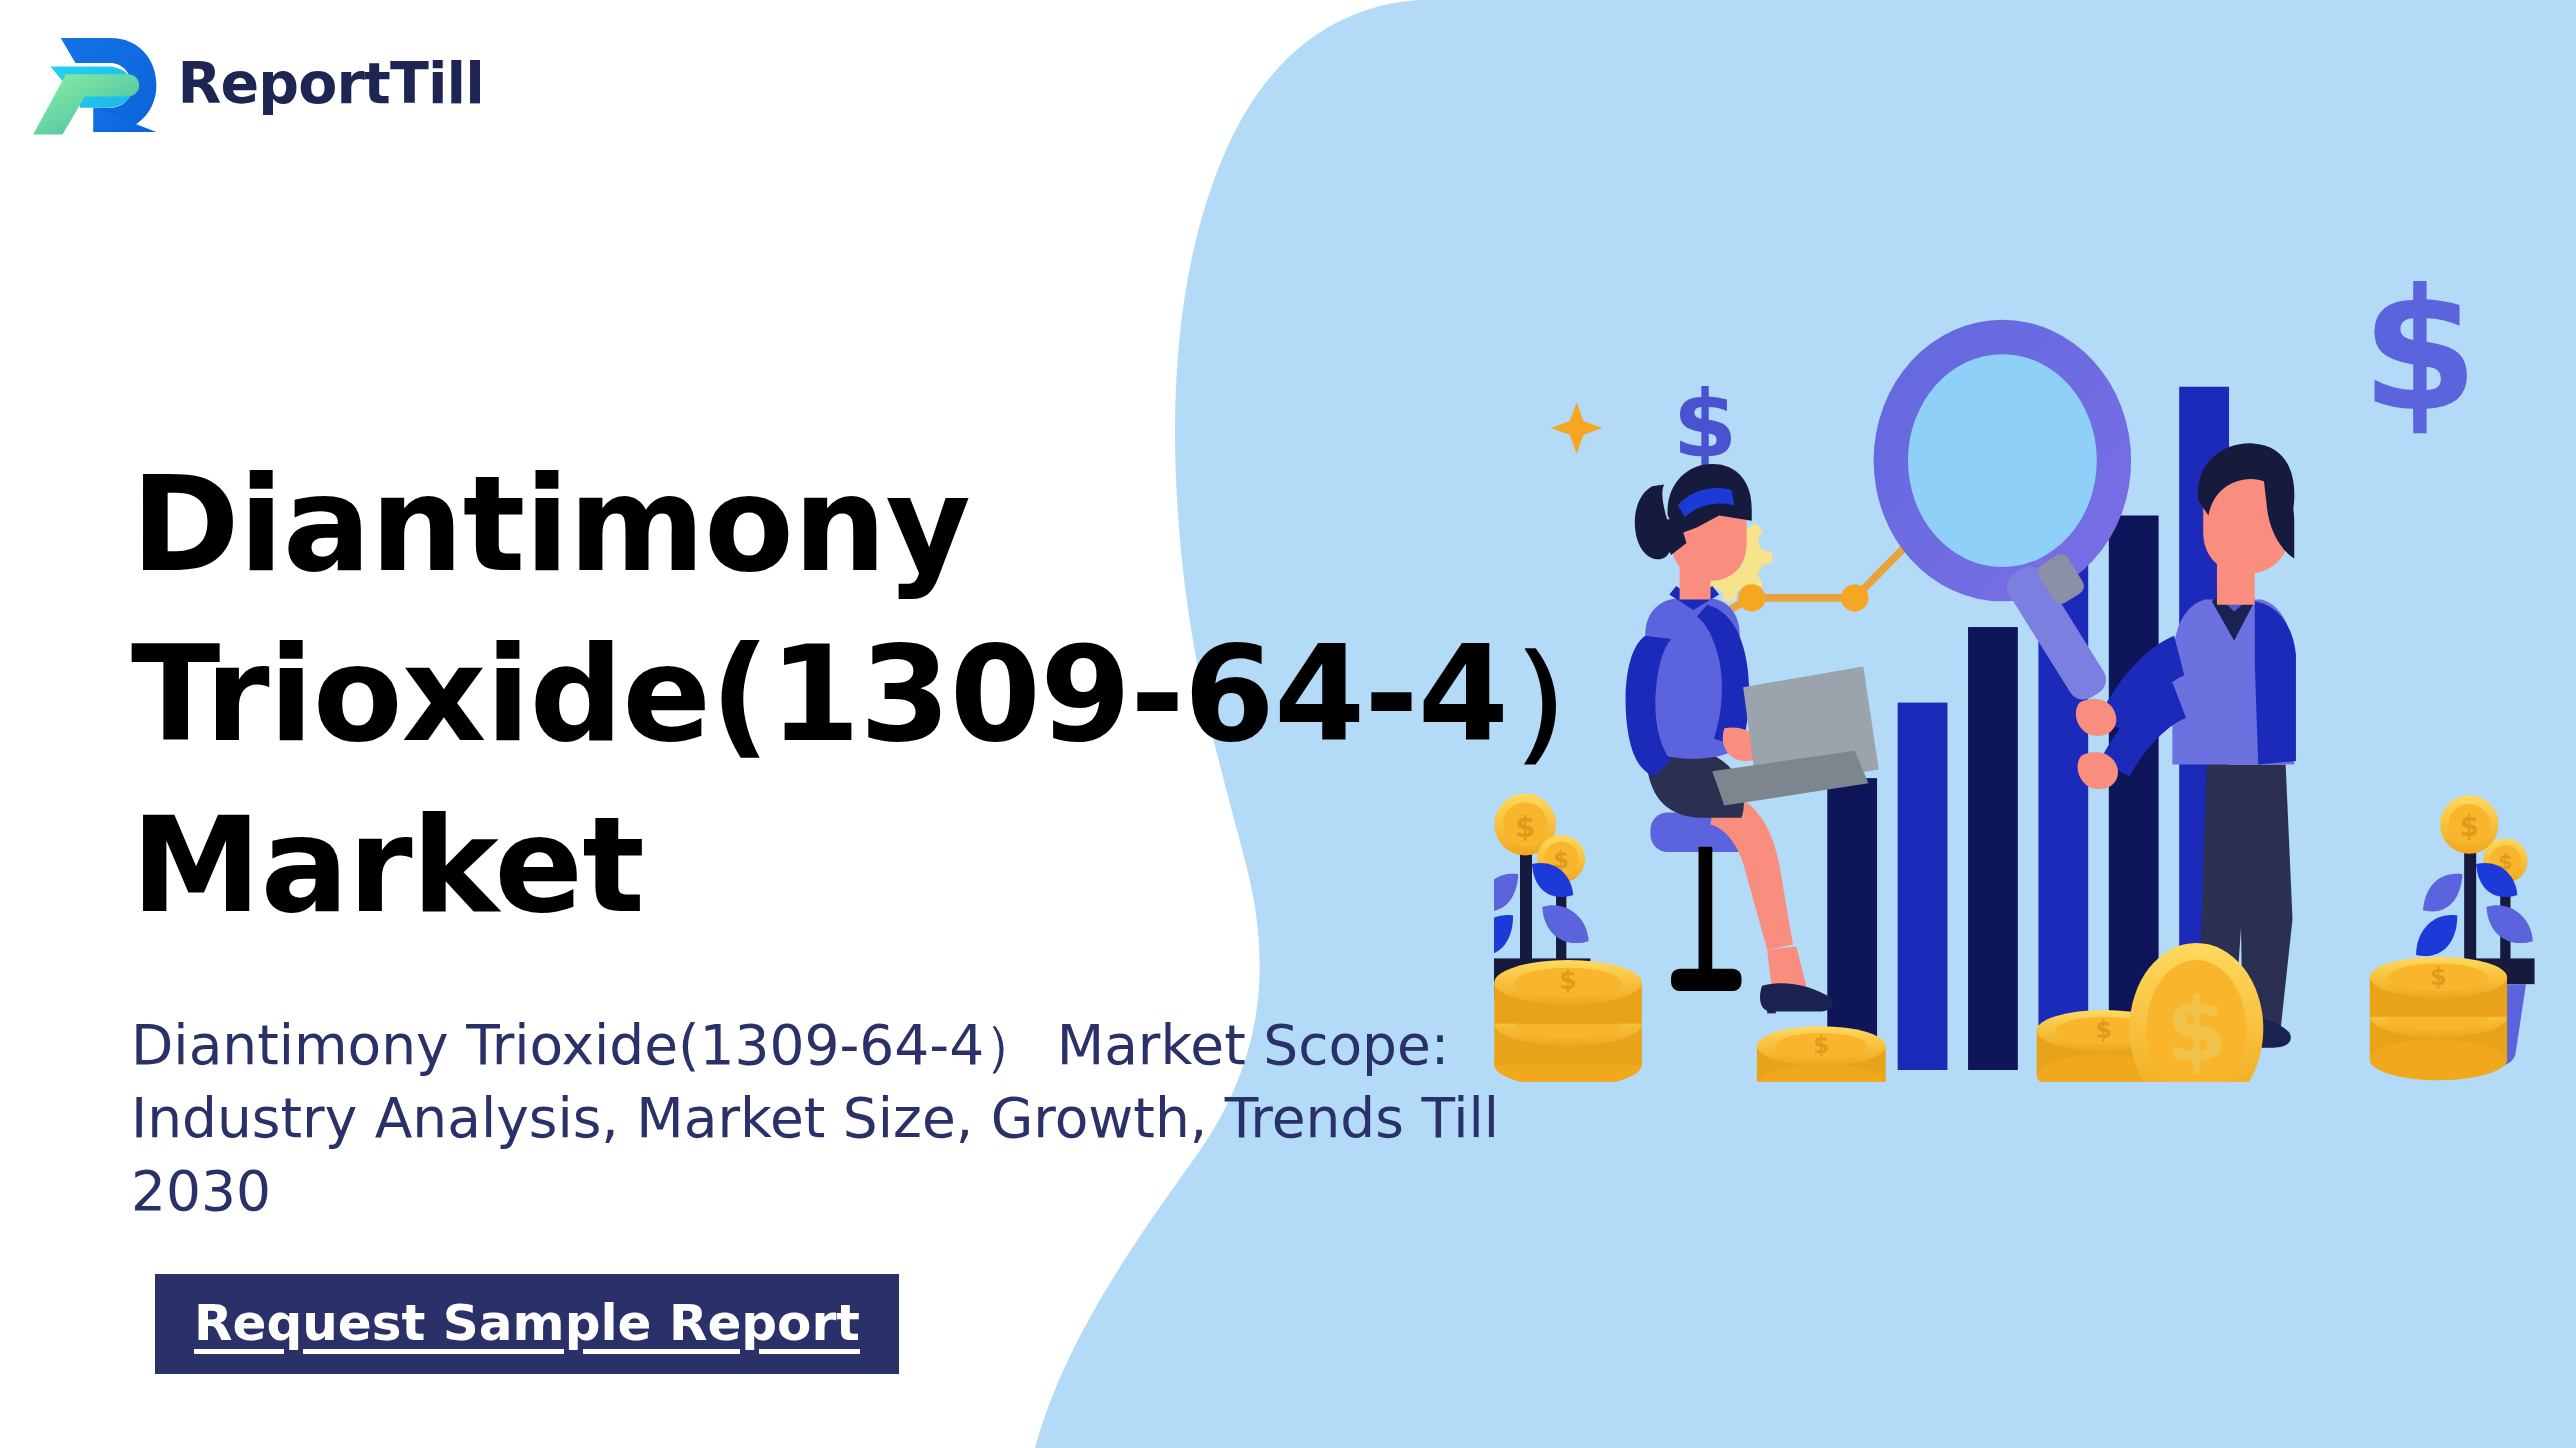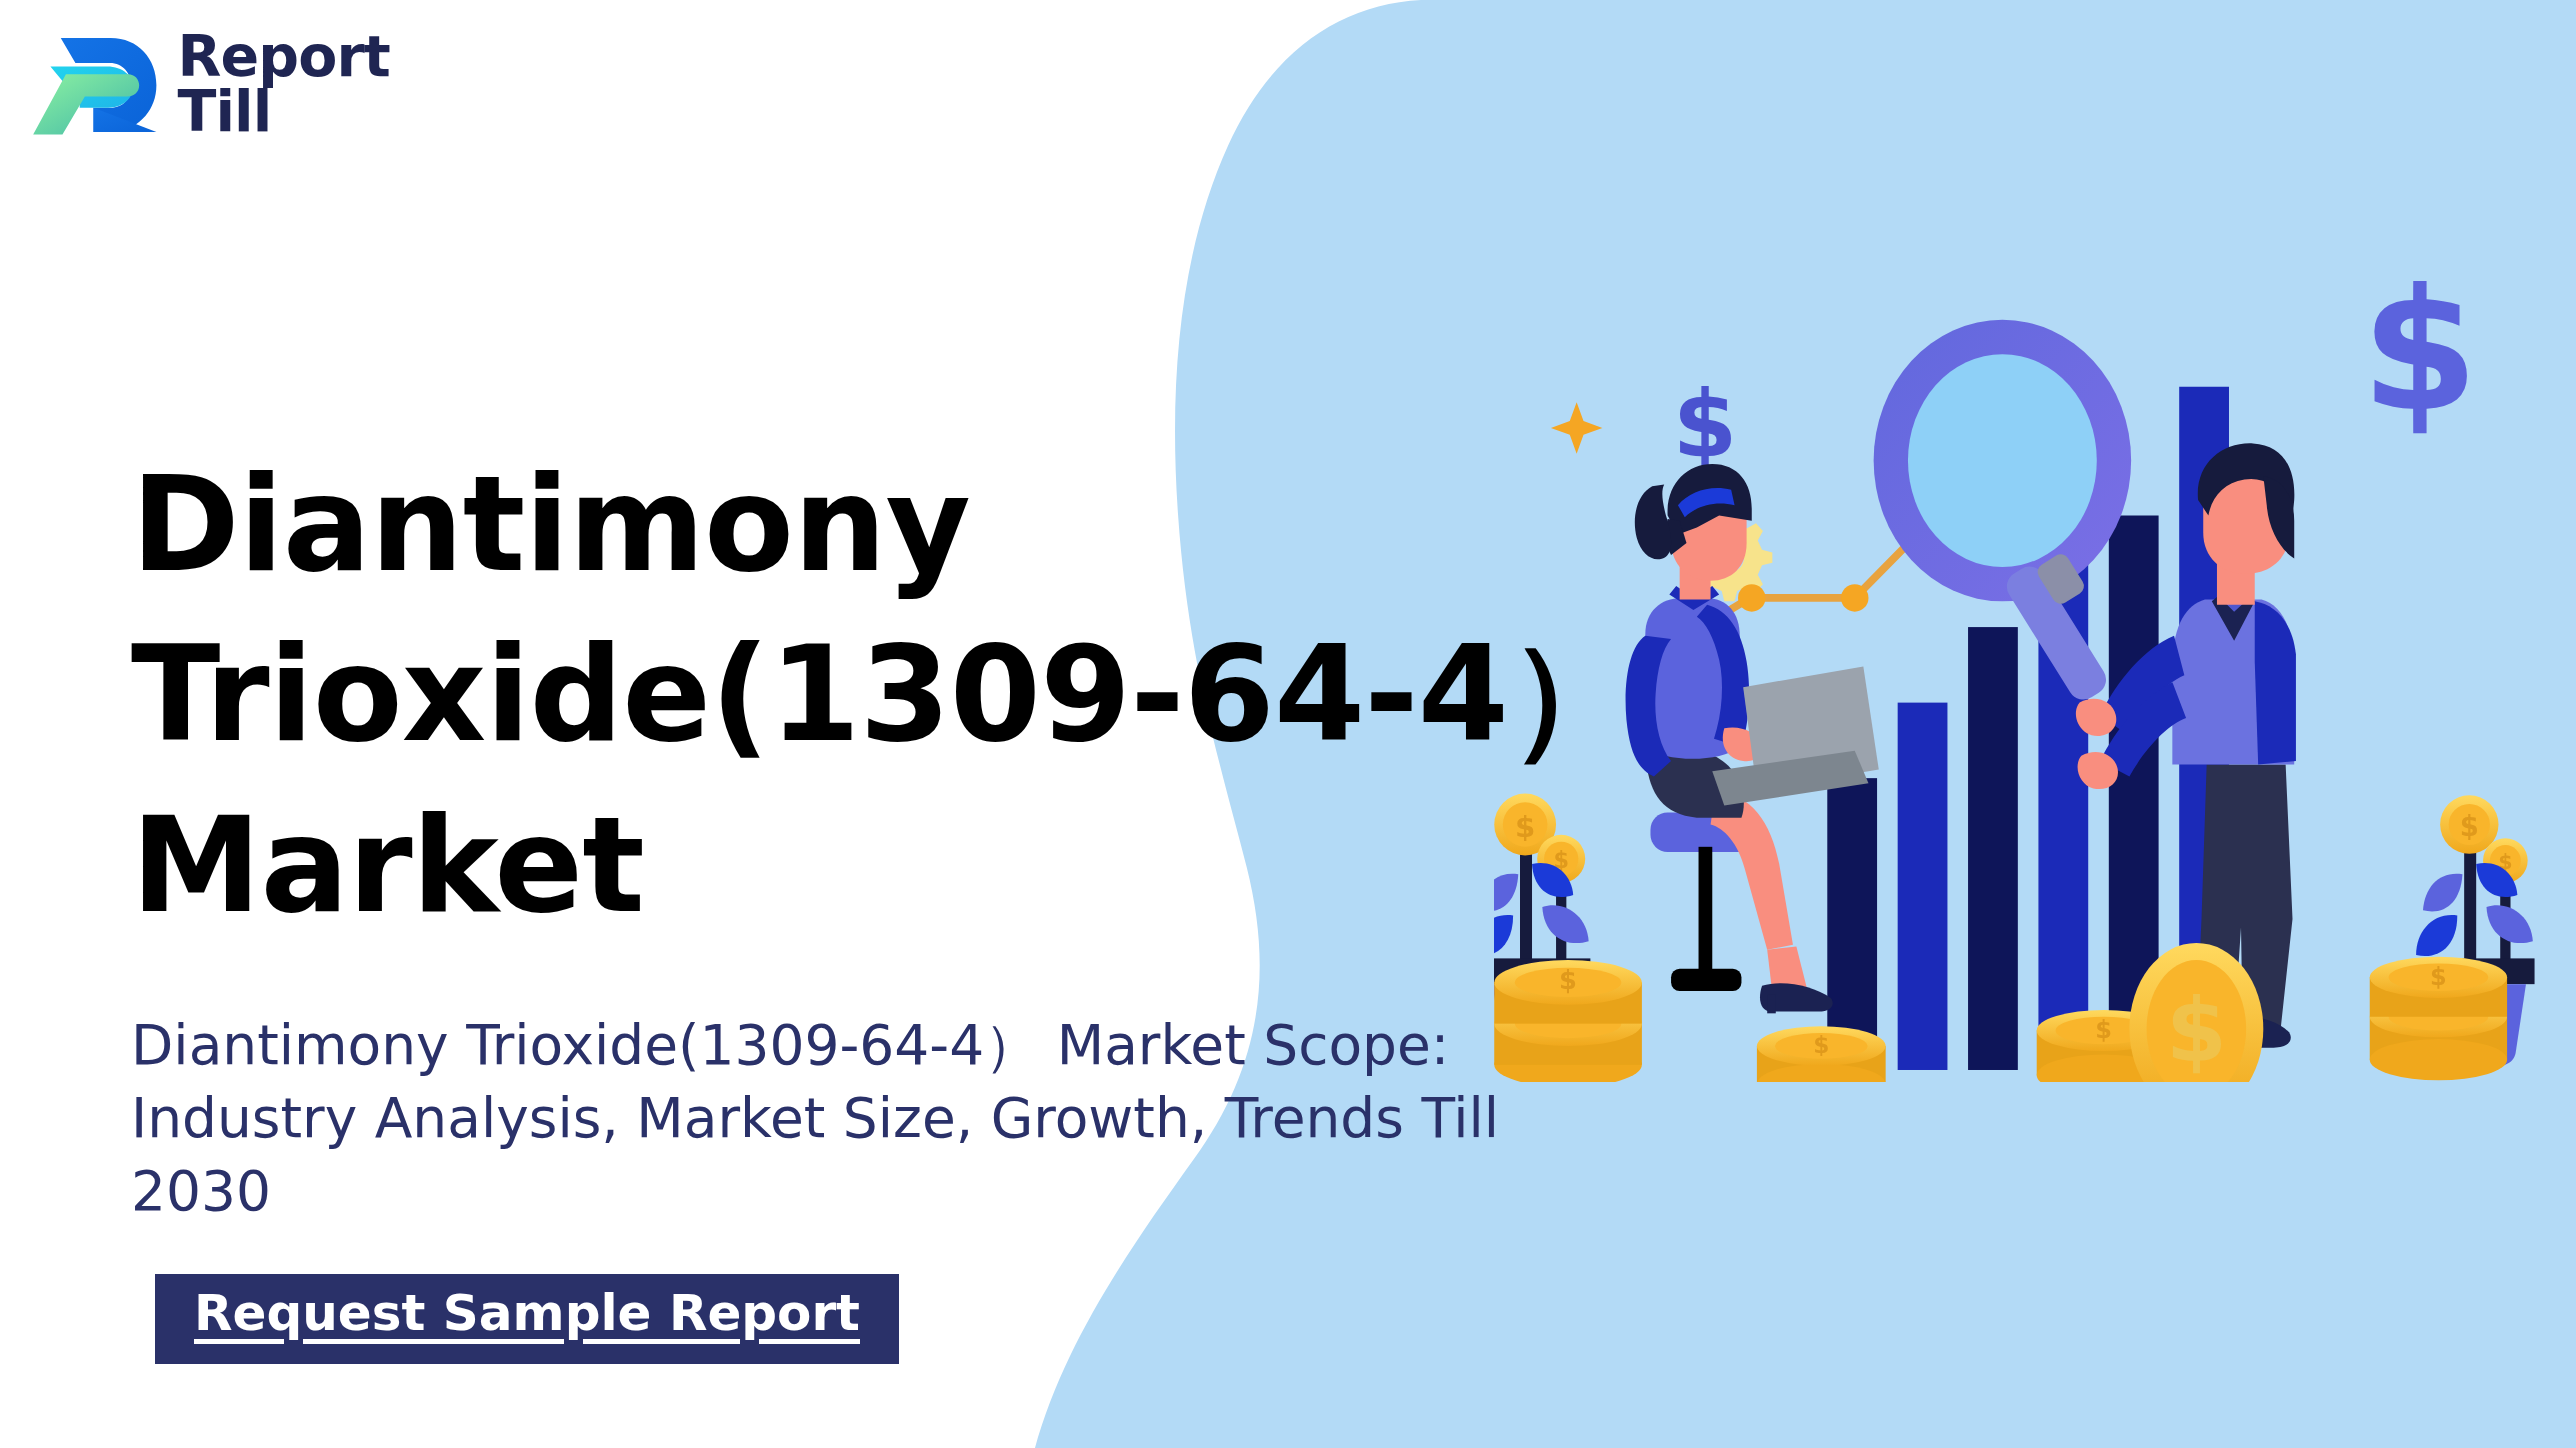--- a/index.html
+++ b/index.html
@@ -9,42 +9,42 @@
   }
   #banner{position:relative;width:2576px;height:1449px;background:#ffffff;overflow:hidden;}
 
   
   .blob-wrap{position:absolute;inset:0;z-index:0;}
   .blob-wrap svg{display:block;width:2576px;height:1449px;}
 
   
   .logo{position:absolute;left:27.5px;top:19px;display:flex;align-items:center;gap:19px;z-index:6;}
   .logo-mark{width:131px;height:129px;flex:0 0 auto;}
-  .logo-words{display:flex;flex-direction:column;line-height:0.96;}
+  .logo-words{display:flex;flex-direction:row;line-height:0.96;}
   .logo-words span{
     font-family:"DejaVu Sans","Liberation Sans",sans-serif;
     font-weight:bold;font-size:57px;color:#1f2552;letter-spacing:-0.9px;
   }
 
   
   .headline{
     position:absolute;left:131px;top:440px;width:1511px;z-index:5;
     font-weight:bold;font-size:131px;line-height:1.30;color:#000000;
     letter-spacing:-0.9px;
   }
   .subhead{
     position:absolute;left:131px;top:1009px;width:1391px;z-index:5;
     font-size:55px;line-height:1.33;color:#2a3169;font-weight:normal;
   }
 
   
   .cta{
     position:absolute;left:155px;top:1274px;z-index:5;
     background:#2a3169;border:0;
-    padding:14px 39px 26px 39px;
+    padding:24px 39px 26px 39px;
     display:inline-block;cursor:pointer;
   }
   .cta-label{
     color:#ffffff;font-weight:bold;font-size:50px;line-height:1;
     text-decoration:underline;text-underline-offset:8.6px;
     font-family:"DejaVu Sans","Liberation Sans",sans-serif;
     white-space:nowrap;
   }
 
   

